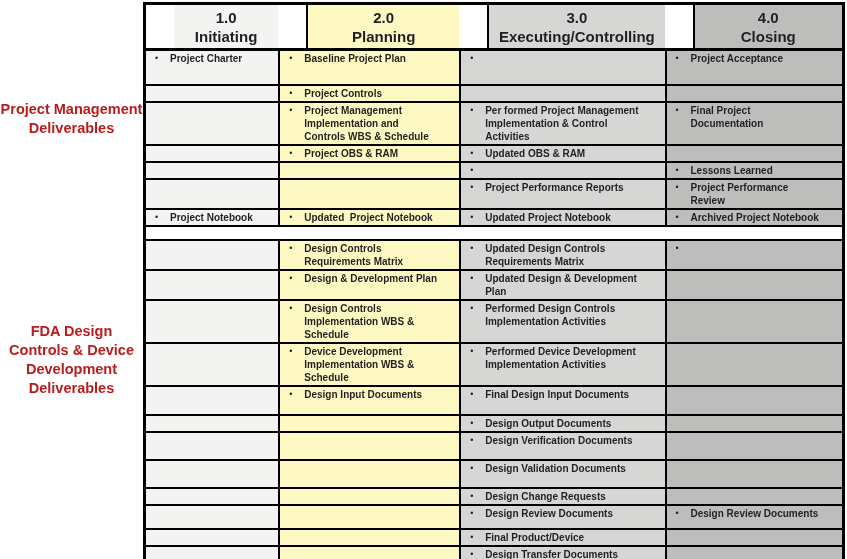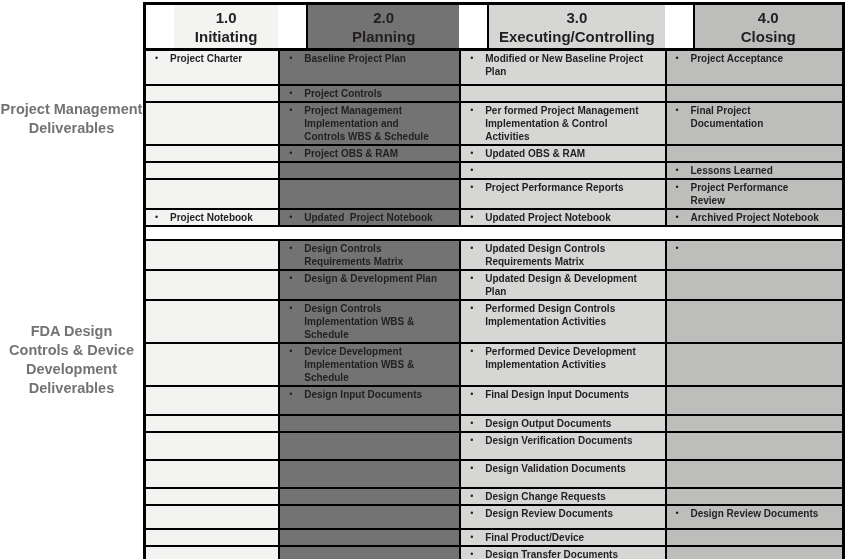--- a/index.html
+++ b/index.html
@@ -22,21 +22,21 @@
     background: #ffffff;
   }
   .rail-label {
     position: absolute;
     left: 0;
     width: 143px;
     text-align: center;
     font-weight: bold;
     font-size: 14.5px;
     line-height: 19px;
-    color: #737373;
+    color: #b91c1c;
   }
   .rail-label.pm  { top: 100px; }
   .rail-label.fda { top: 322px; }
 
   
   .dtable {
     position: absolute;
     left: 143px; top: 2px;
     width: 702px;
     border: 3px solid #000000;
@@ -52,21 +52,21 @@
 
   .tcell {
     border-left: 2px solid #000000;
     overflow: hidden;
     display: flex;
     align-items: flex-start;
   }
   .tcell:first-child { border-left: none; }
 
   .col0 { background: #f3f3f2; }
-  .col1 { background: #737373; }
+  .col1 { background: #fef9c3; }
   .col2 { background: #d6d6d5; }
   .col3 { background: #bdbdbc; }
 
   
   .hcell {
     flex-direction: column;
     align-items: center;
     justify-content: center;
     text-align: center;
     min-height: 43px;
@@ -139,21 +139,20 @@
         <div class="tcell col0">
           <span class="bullet">•</span>
           <span class="ctext">Project Charter</span>
         </div>
         <div class="tcell col1">
           <span class="bullet">•</span>
           <span class="ctext">Baseline Project Plan</span>
         </div>
         <div class="tcell col2">
           <span class="bullet">•</span>
-          <span class="ctext">Modified or New Baseline Project Plan</span>
         </div>
         <div class="tcell col3">
           <span class="bullet">•</span>
           <span class="ctext">Project Acceptance</span>
         </div>
       </div>
       <div class="trow" style="min-height: 15px;">
         <div class="tcell col0"></div>
         <div class="tcell col1">
           <span class="bullet">•</span>

